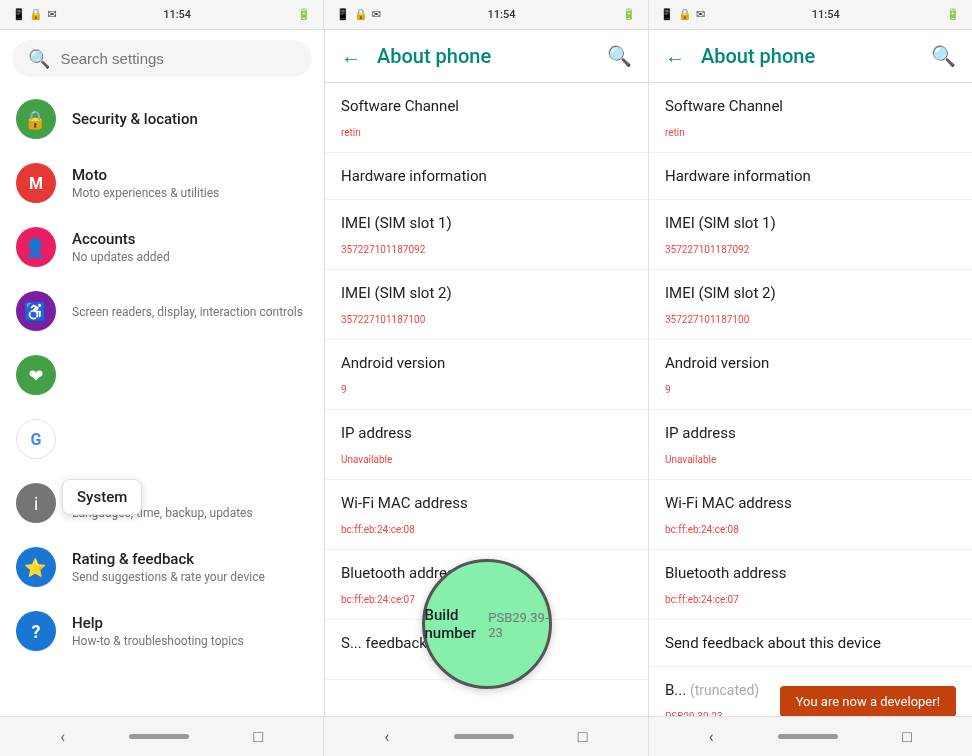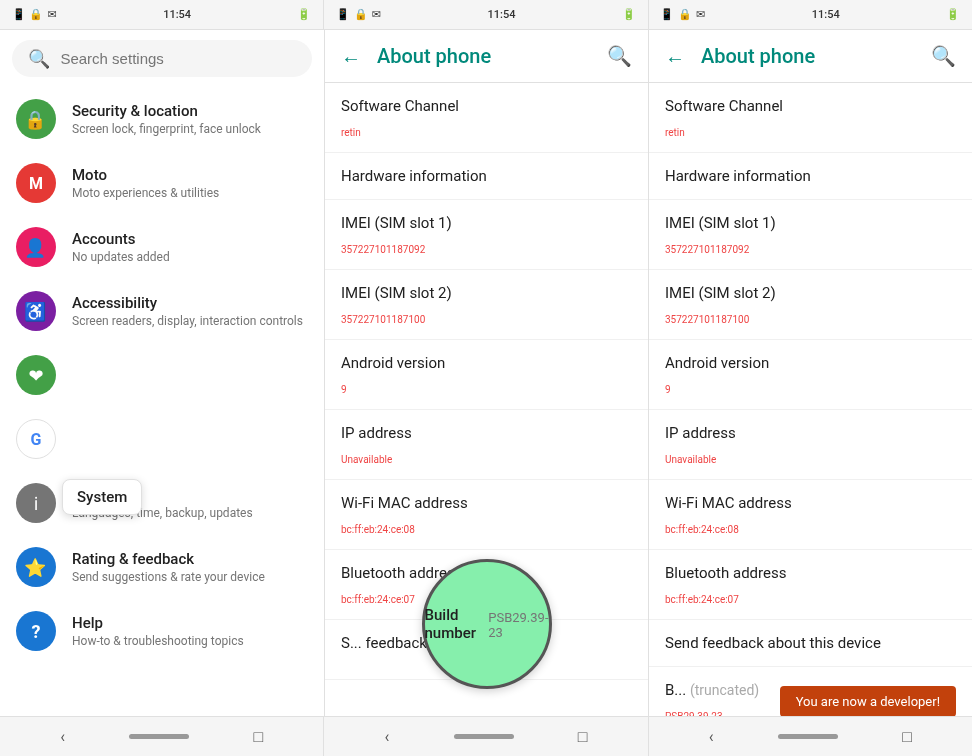--- a/index.html
+++ b/index.html
@@ -291,21 +291,20 @@
       <span class="search-icon-inner">🔍</span>
       <input type="text" placeholder="Search settings" style="">
     </div>
 
     <div class="settings-list">
 
       <div class="settings-item">
         <div class="settings-icon" style="background:#43a047;">🔒</div>
         <div class="settings-item-text">
           <div class="settings-item-title">Security &amp; location</div>
-          <div class="settings-item-subtitle">Screen lock, fingerprint, face unlock</div>
         </div>
       </div>
 
       <div class="settings-item">
         <div class="settings-icon" style="background:#e53935; font-weight:bold; font-size:16px;">M</div>
         <div class="settings-item-text">
           <div class="settings-item-title">Moto</div>
           <div class="settings-item-subtitle">Moto experiences &amp; utilities</div>
         </div>
       </div>
@@ -314,21 +313,20 @@
         <div class="settings-icon" style="background:#e91e63;">👤</div>
         <div class="settings-item-text">
           <div class="settings-item-title">Accounts</div>
           <div class="settings-item-subtitle">No updates added</div>
         </div>
       </div>
 
       <div class="settings-item">
         <div class="settings-icon" style="background:#7b1fa2;">♿</div>
         <div class="settings-item-text">
-          <div class="settings-item-title">Accessibility</div>
           <div class="settings-item-subtitle">Screen readers, display, interaction controls</div>
         </div>
       </div>
 
       <div class="settings-item">
         <div class="settings-icon" style="background:#43a047;">❤</div>
       </div>
 
       <div class="settings-item">
         <div class="settings-icon" style="background:#fff; border:1px solid #e0e0e0; color:#4285f4; font-weight:bold; font-size:16px;">G</div>

